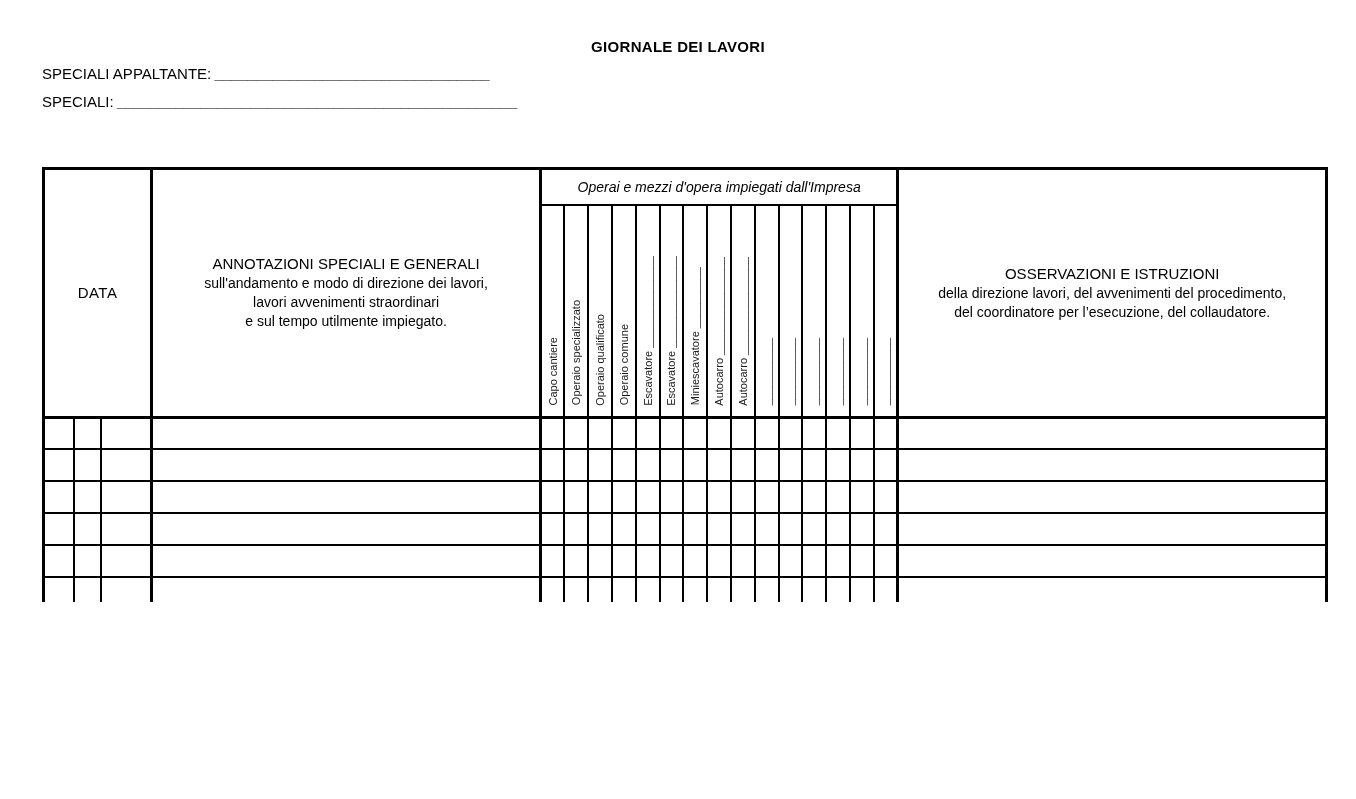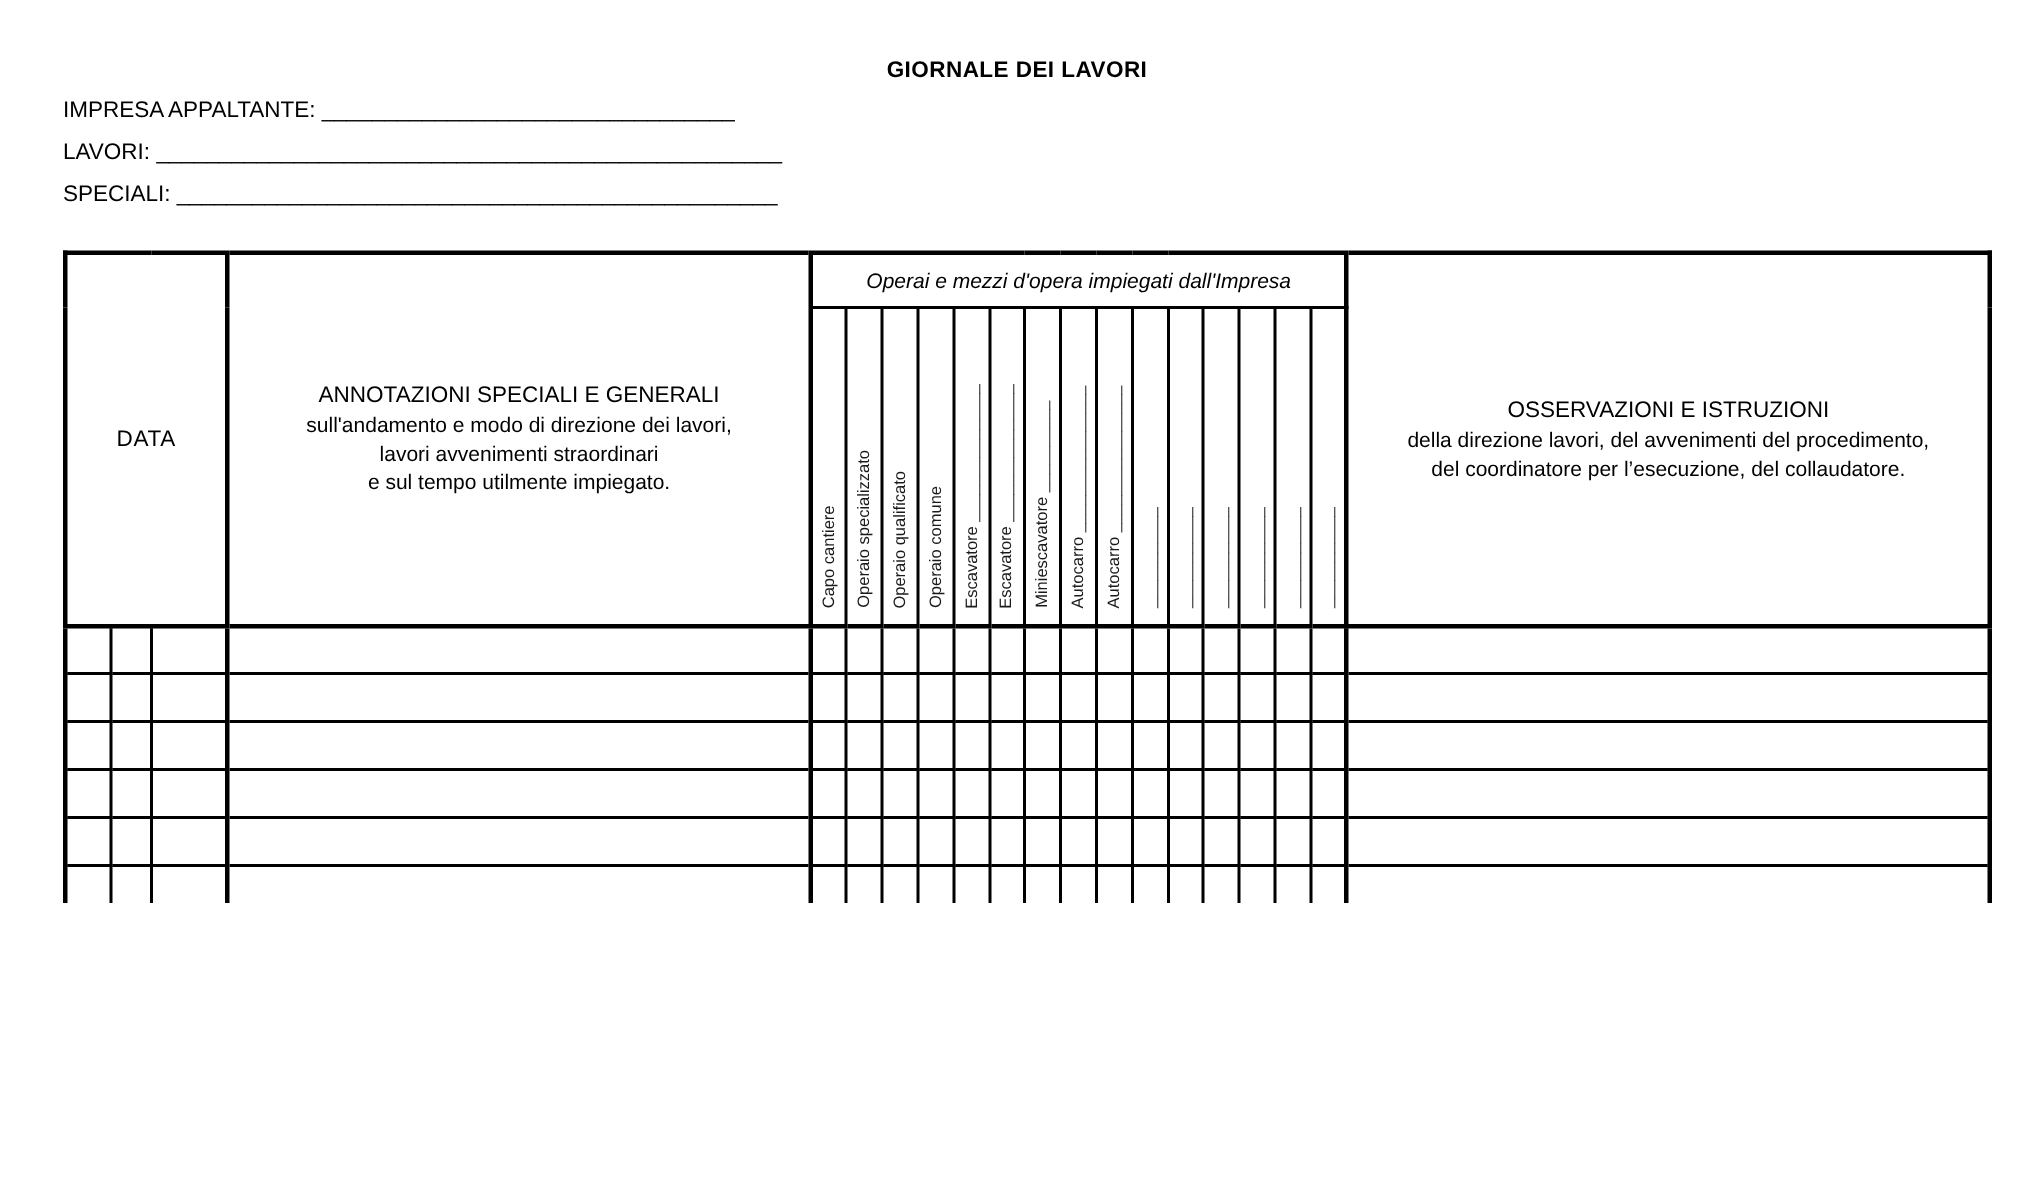--- a/index.html
+++ b/index.html
@@ -5,21 +5,21 @@
   * { box-sizing: border-box; }
   html,body { margin:0; padding:0; background:#fff; }
   body { font-family:"Liberation Sans", sans-serif; color:#000; }
   .page { position:relative; width:1356px; height:602px; background:#fff; overflow:hidden; }
 
   .doc-title { position:absolute; top:38px; left:0; width:100%; text-align:center;
                font-size:15px; font-weight:bold; letter-spacing:0.3px; }
 
   .fields { position:absolute; left:42px; top:60px; font-size:15px; line-height:28px; white-space:nowrap; }
   .field-row { white-space:nowrap; }
-  .field-blank { letter-spacing:0; }
+  .field-blank { letter-spacing:0;font-style:italic; }
 
   table.form { position:absolute; left:42px; top:167px; width:1283px;
                border-collapse:collapse; table-layout:fixed; border:3px solid #000; }
   .form th, .form td { border:2px solid #000; padding:0; font-weight:normal; background:#fff; }
 
   thead th { vertical-align:middle; text-align:center; }
   thead th.hdr-span { border-bottom:3px solid #000; }
   .sec-l { border-left:3px solid #000 !important; }
 
   .date-th { font-size:15px; letter-spacing:0.5px;margin-top:10px; }
@@ -40,26 +40,22 @@
 </style>
 </head>
 <body>
 
 <div class="page">
 
   <div class="doc-title">GIORNALE DEI LAVORI</div>
 
   <div class="fields">
     <div class="field-row">
-      <span>IMPRESA APPALTANTE:</span>
+      <span>SPECIALI APPALTANTE:</span>
       <span class="field-blank">_________________________________</span>
-    </div>
-    <div class="field-row">
-      <span>LAVORI:</span>
-      <span class="field-blank">__________________________________________________</span>
     </div>
     <div class="field-row">
       <span>SPECIALI:</span>
       <span class="field-blank">________________________________________________</span>
     </div>
   </div>
 
   <table class="form">
     <colgroup>
       <col style="width:30px">

